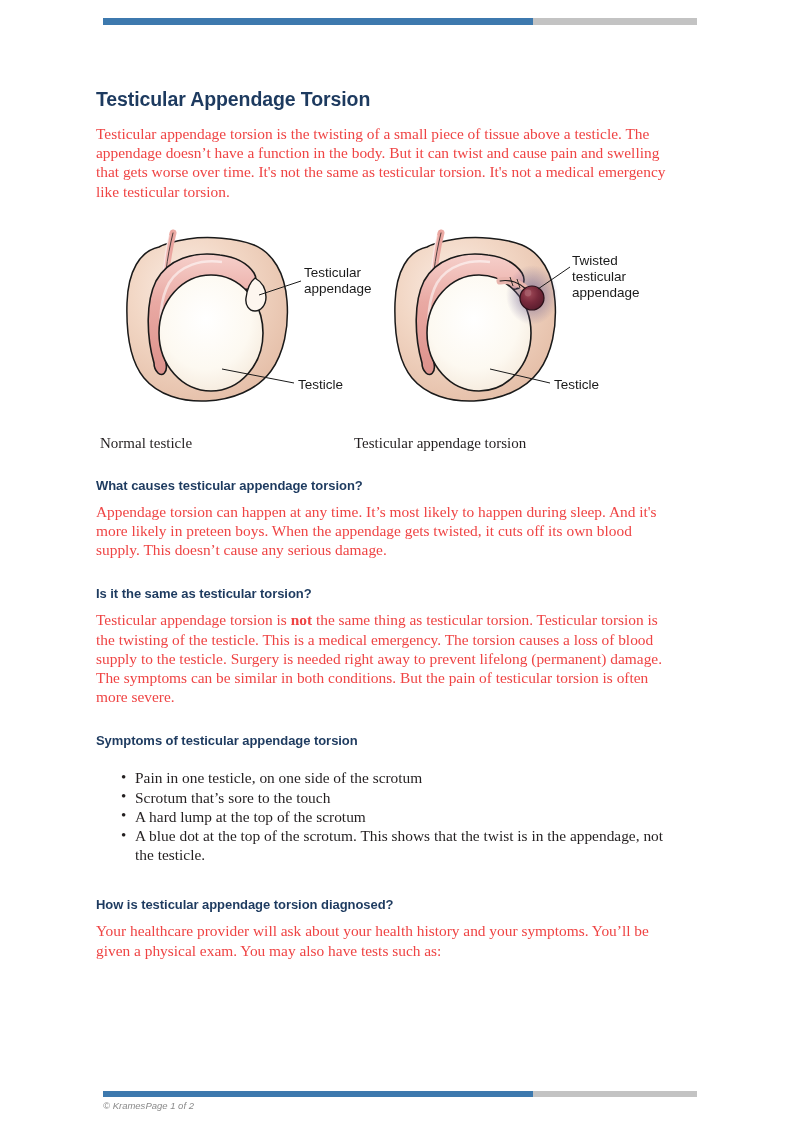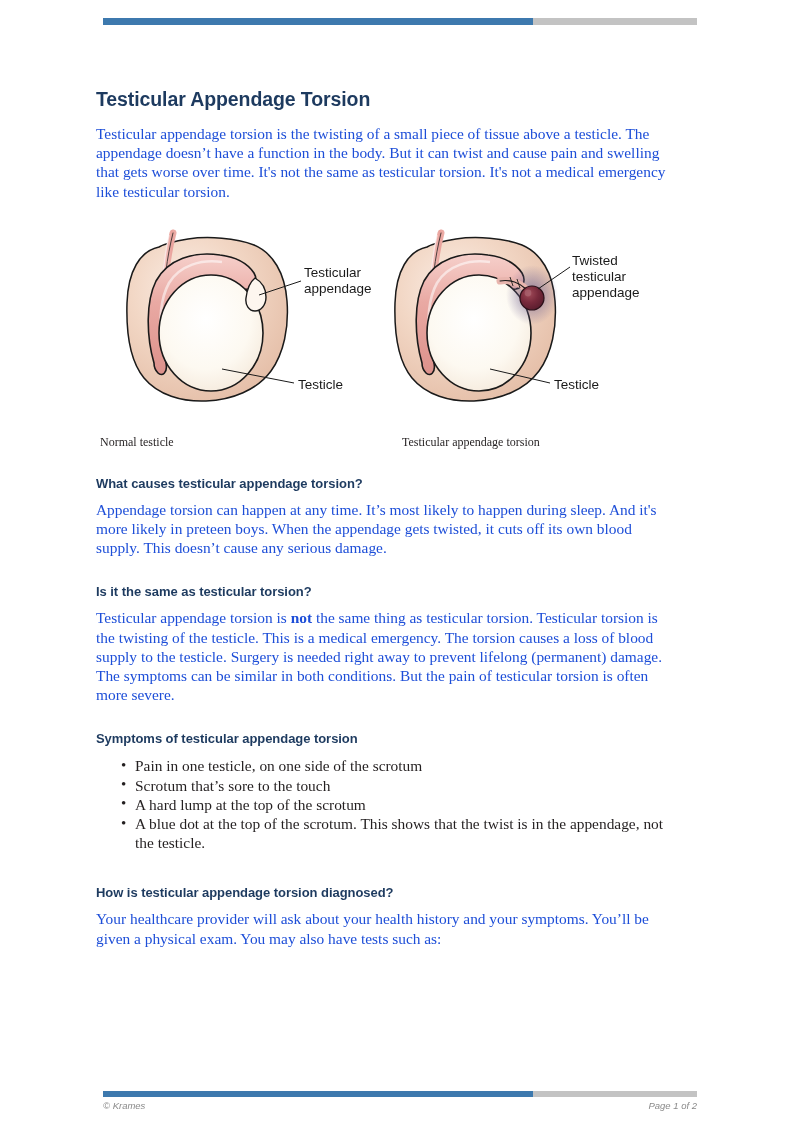--- a/index.html
+++ b/index.html
@@ -58,28 +58,28 @@
     font-weight: bold;
     color: #1d3a5f;
     margin: 0 0 9px 0;
     letter-spacing: -0.05px;
   }
 
   p.body-text {
     font-size: 15.4px;
     line-height: 19.2px;
     margin: 0 0 4px 0;
-    color: #1d4ed8;
+    color: #ef4444;
   }
   p.body-text b { font-weight: bold; }
 
   .section-block { margin-bottom: 27px; }
 
   ul.symptom-list {
-    margin: 10px 0 0 0;
+    margin: 20px 0 0 0;
     padding: 0 0 0 25px;
     list-style: none;
   }
   ul.symptom-list li {
     position: relative;
     font-size: 15.4px;
     line-height: 19.2px;
     padding-left: 14px;
     margin-bottom: 0px;
   }
@@ -95,38 +95,36 @@
   .figure-wrap {
     position: relative;
     margin: 22px 0 0 0;
     height: 216px;
   }
   .figure-svg { display: block; }
 
   .caption-row {
     display: flex;
     margin-top: -4px;
-    font-size: 12px;
-    gap: 48px;
+    font-size: 15px;
   }
   .caption-row .cap-left {
     width: 258px;
     padding-left: 4px;
     box-sizing: border-box;
   }
   .caption-row .cap-right { }
 
   
   .footer-text {
     position: absolute;
     top: 1100px;
     left: 103px;
     width: 594px;
     display: flex;
-    justify-content: space-between;
     font-family: "Liberation Sans", sans-serif;
     font-style: italic;
     font-size: 9.5px;
     color: #8a8a8a;
   }
 </style>
 </head>
 <body>
 
 <div class="rule-bar" id="header-rule">

